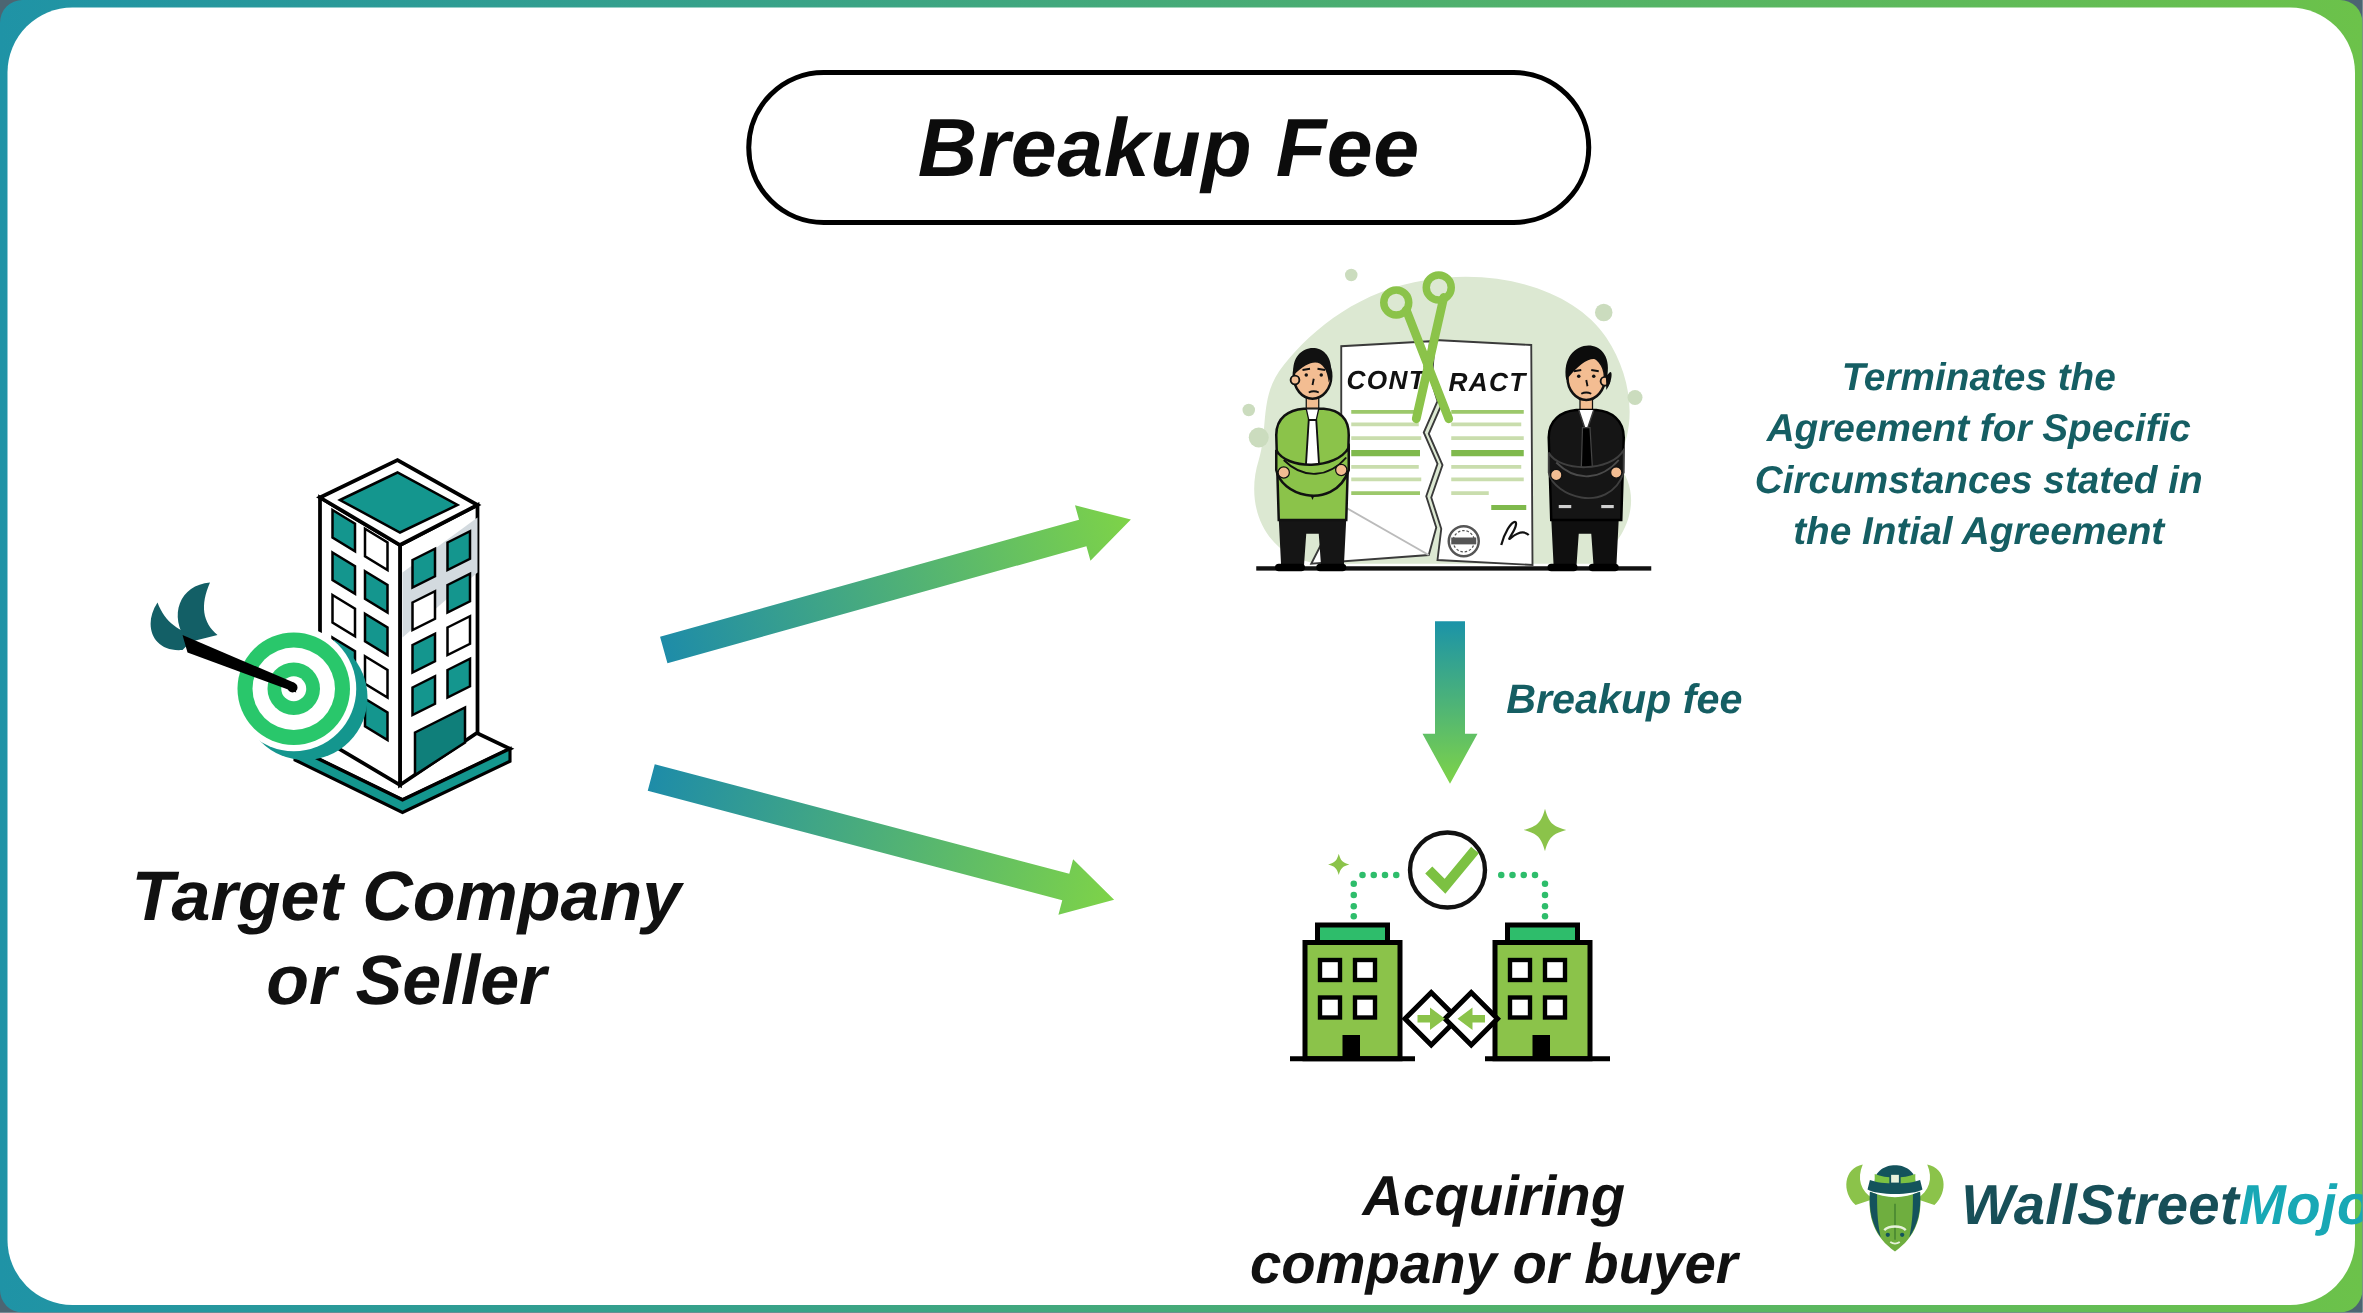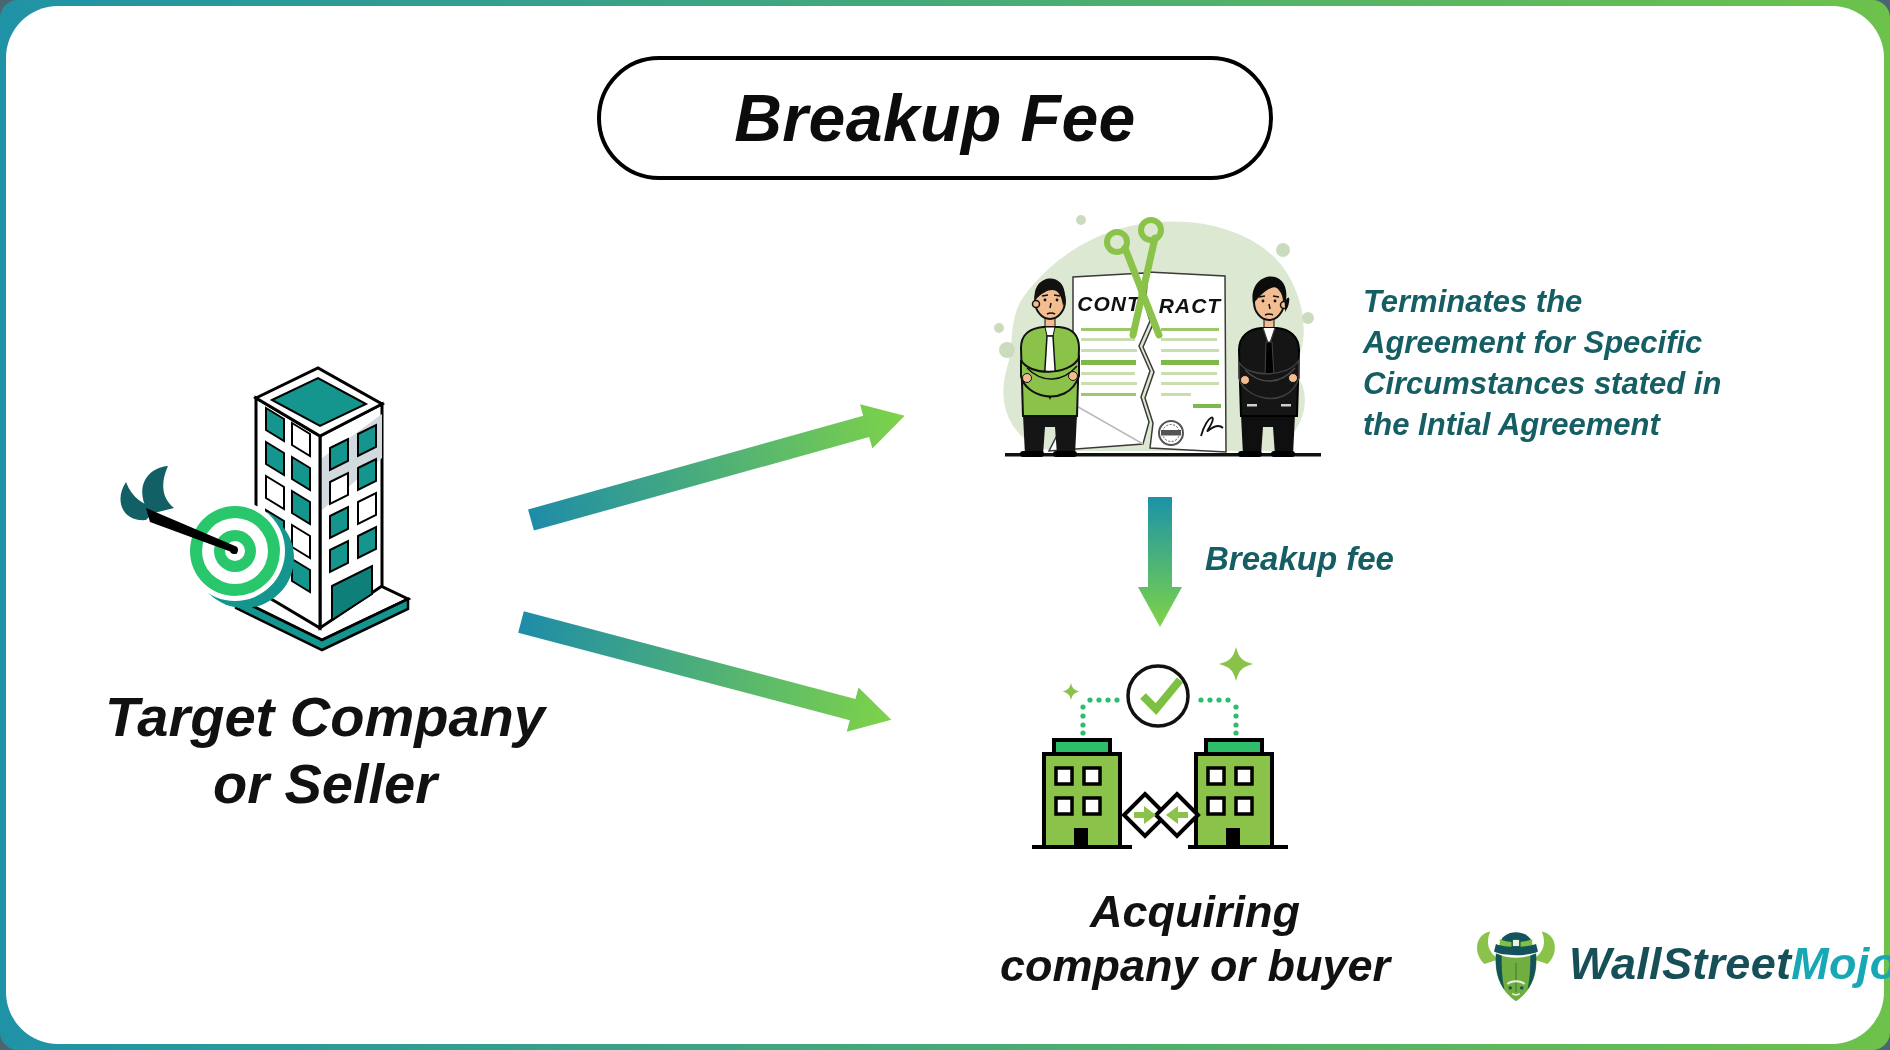--- a/index.html
+++ b/index.html
@@ -9,23 +9,23 @@
   .frame-inner{position:absolute;inset:6px;background:#ffffff;border-radius:52px;}
   .content{position:absolute;inset:0;}
   .abs{position:absolute;}
   .title-pill{left:597px;top:56px;width:676px;height:124px;border:4px solid #000;
     border-radius:64px;display:flex;align-items:center;justify-content:center;
     box-sizing:border-box;background:#fff;}
   .title-pill span{font-size:66px;font-weight:bold;color:#0c0c0c;letter-spacing:.5px;}
   .node-label{font-weight:bold;color:var(--heading,#111111);text-align:center;
     white-space:pre-line;line-height:1.2;}
   .target-label{left:60px;top:683px;width:530px;font-size:56px;}
-  .acquirer-label{left:960px;top:885px;width:470px;font-size:45px;}
+  .acquirer-label{left:960px;top:930px;width:470px;font-size:45px;}
   .note{left:1363px;top:282px;width:440px;font-size:31px;font-weight:bold;
-    color:var(--note_text,#155E63);text-align:left;white-space:pre-line;line-height:1.32;}
+    color:var(--note_text,#155E63);text-align:center;white-space:pre-line;line-height:1.32;}
   .fee-label{left:1205px;top:540px;font-size:33px;font-weight:bold;
     color:var(--note_text,#155E63);}
   .logo{left:1473px;top:920px;display:flex;align-items:center;gap:10px;}
   .logo-text{font-size:45px;font-weight:bold;letter-spacing:.3px;}
   .logo-text .primary{color:#174F58;}
   .logo-text .secondary{color:#18A8B5;}
   svg{display:block;}
 </style>
 </head>
 <body>

